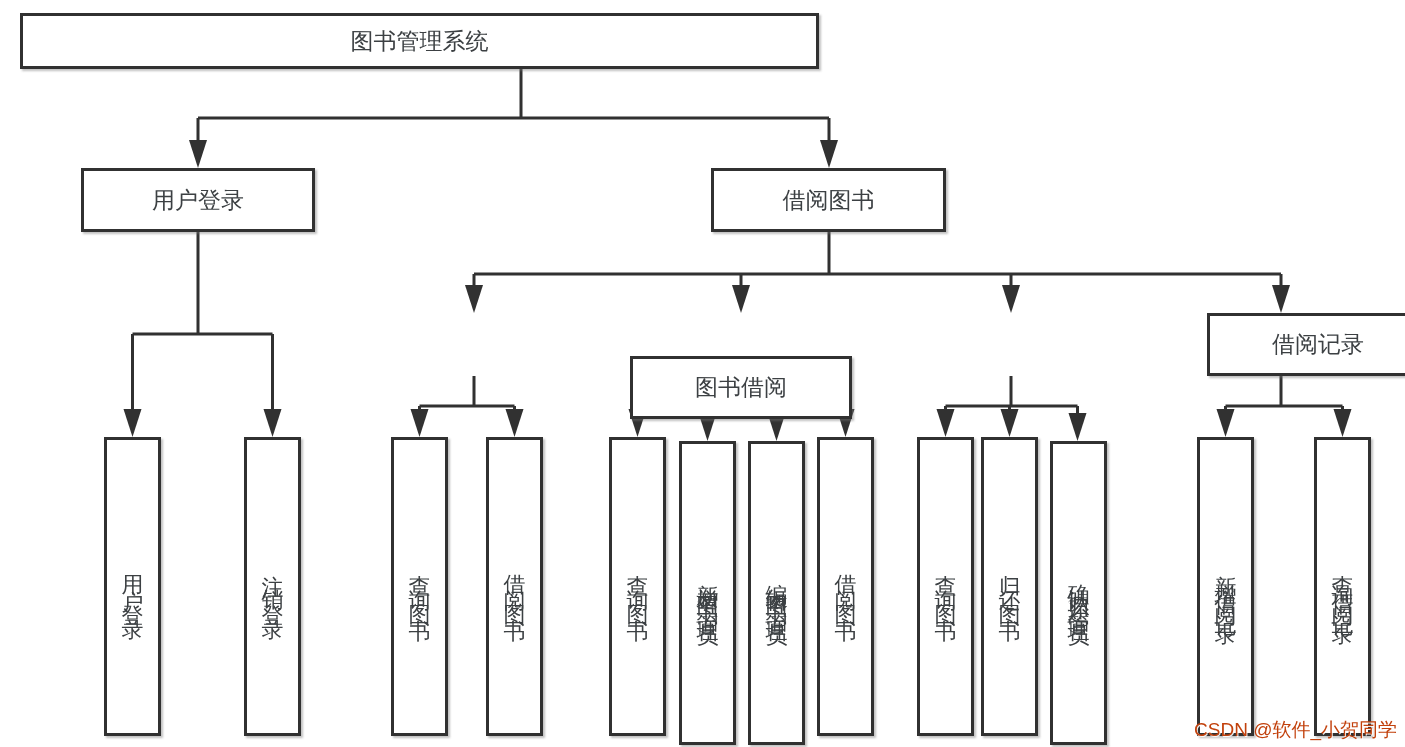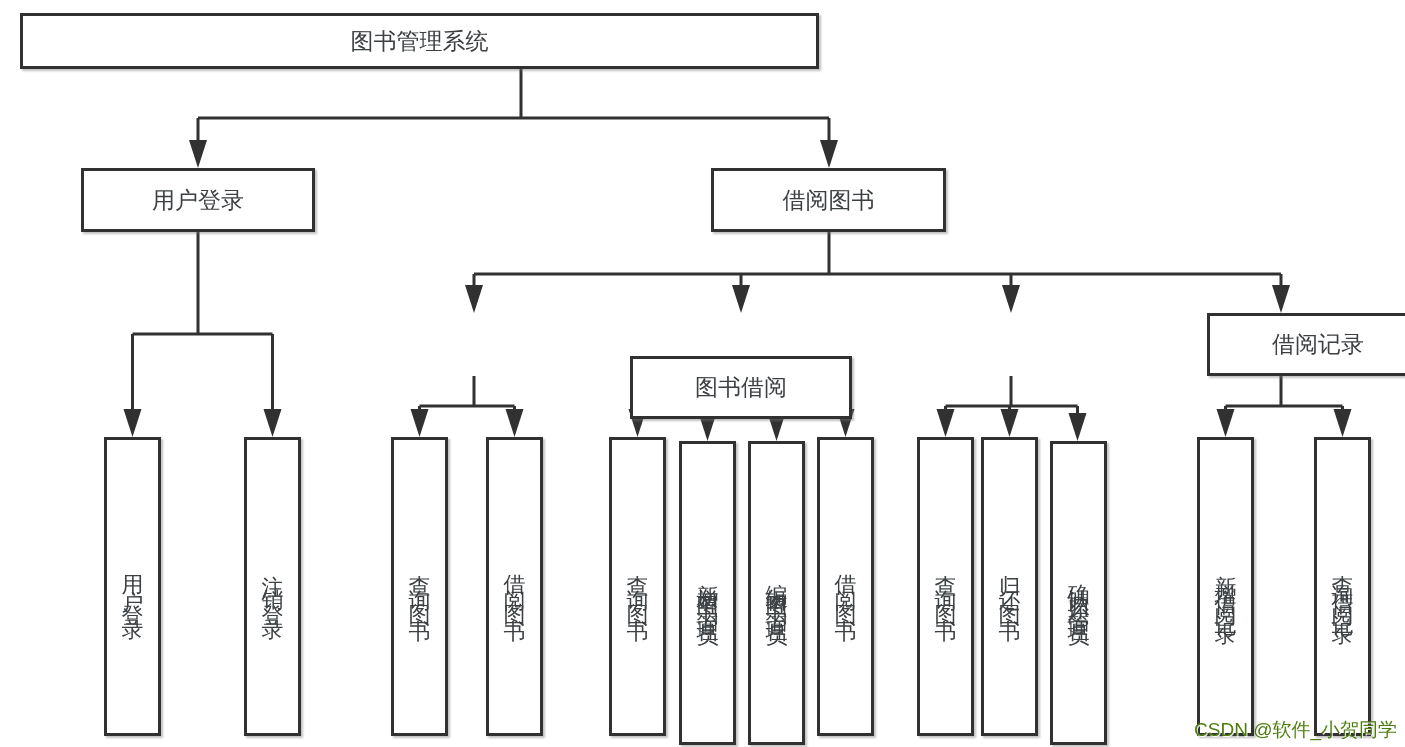--- a/index.html
+++ b/index.html
@@ -41,21 +41,21 @@
     line-height: 1;
   }
   .v4 { letter-spacing: 15px; }
   .v6 { letter-spacing: 10px; }
   .v9 { letter-spacing: 6px; }
   .watermark {
     position: absolute;
     right: 8px;
     bottom: 4px;
     font-size: 19px;
-    color: #4d7c0f;
+    color: #c2410c;
     text-shadow: 1px 1px 0 rgba(255,255,255,0.9);
     z-index: 3;
     white-space: nowrap;
   }
 </style>
 </head>
 <body>
 
 <div id="stage">
 

